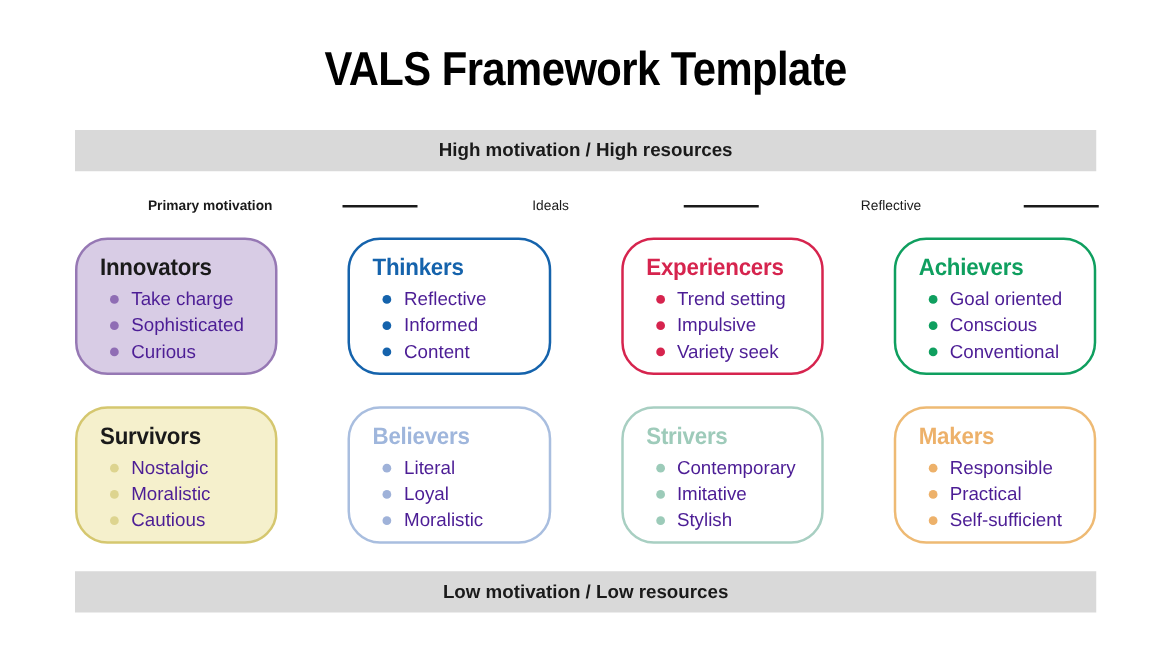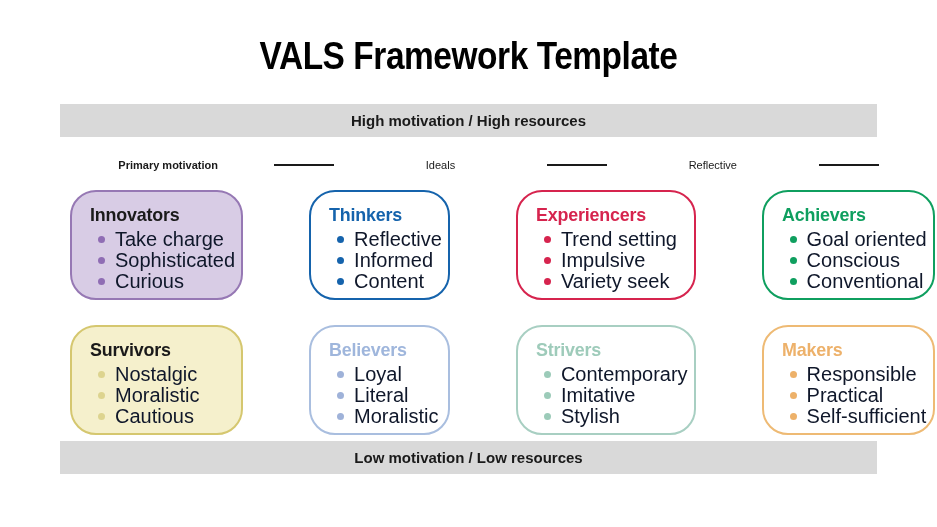--- a/index.html
+++ b/index.html
@@ -26,21 +26,21 @@
     height: 33px;
     background: #d9d9d9;
     display: flex;
     align-items: center;
     justify-content: center;
     font-size: 15px;
     color: #1a1a1a;
     font-weight: bold;
   }
   .bar-top { margin-top: 26px; }
-  .bar-bottom { margin-top: 6px; }
+  .bar-bottom { margin-top: 22px; }
   .labels-row {
     margin: 16px 60px 0;
     height: 24px;
     display: flex;
     align-items: center;
     font-size: 11px;
   }
   .label-cell {
     flex: 1 1 0;
     text-align: center;
@@ -60,36 +60,35 @@
     column-gap: 56px;
     row-gap: 25px;
   }
   .box {
     box-sizing: border-box;
     height: 110px;
     border: 2.5px solid var(--border, #999);
     background: var(--fill, #fff);
     border-radius: 26px;
     padding: 11px 6px 11px 18px;
-    margin-left: 10px;
   }
   .box-title {
     font-size: 19px;
     font-weight: 800;
     letter-spacing: -0.2px;
     color: var(--title, #1a1a1a);
     transform: scaleX(0.94);
     transform-origin: left center;
     margin: 1px 0 3px;
   }
   .box ul {
     list-style: none;
     margin: 0; padding: 0;
-    font-size: 20px;
-    color: #0f172a;
+    font-size: 15px;
+    color: #4c1d95;
   }
   .box li {
     display: flex;
     align-items: center;
     gap: 10px;
     line-height: 21px;
     padding-left: 8px;
     white-space: nowrap;
   }
   .box li::before {
@@ -161,22 +160,22 @@
     <ul>
       <li>Nostalgic</li>
       <li>Moralistic</li>
       <li>Cautious</li>
     </ul>
   </div>
 
   <div class="box" style="--border: #a9bedf; --fill: #ffffff; --title: #9fb6dc; --bullet: #9fb2d9;">
     <div class="box-title">Believers</div>
     <ul>
+      <li>Literal</li>
       <li>Loyal</li>
-      <li>Literal</li>
       <li>Moralistic</li>
     </ul>
   </div>
 
   <div class="box" style="--border: #a8cfc2; --fill: #ffffff; --title: #9ecbba; --bullet: #9ccbb9;">
     <div class="box-title">Strivers</div>
     <ul>
       <li>Contemporary</li>
       <li>Imitative</li>
       <li>Stylish</li>

